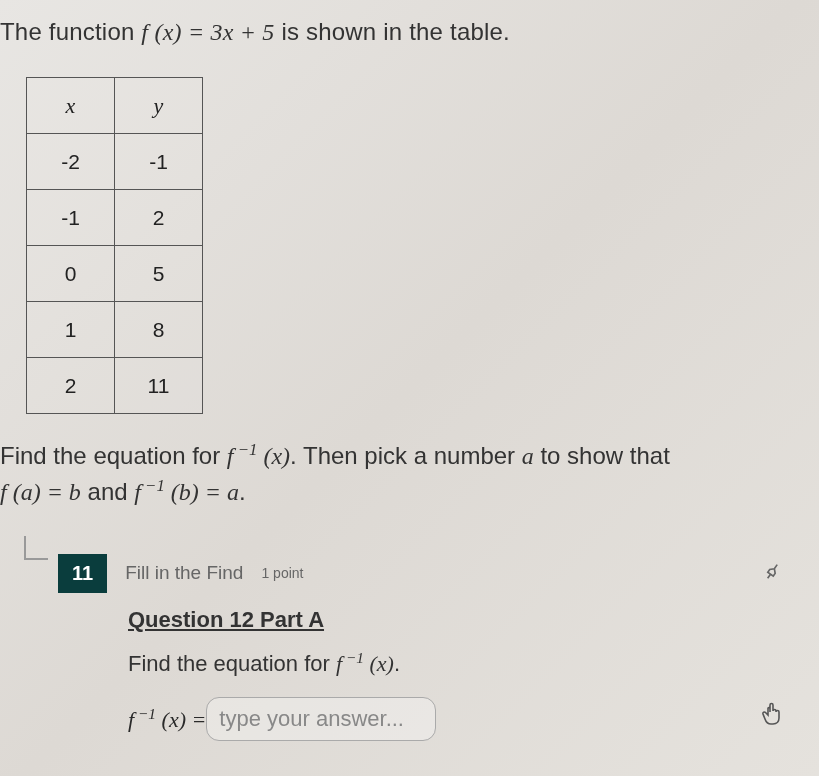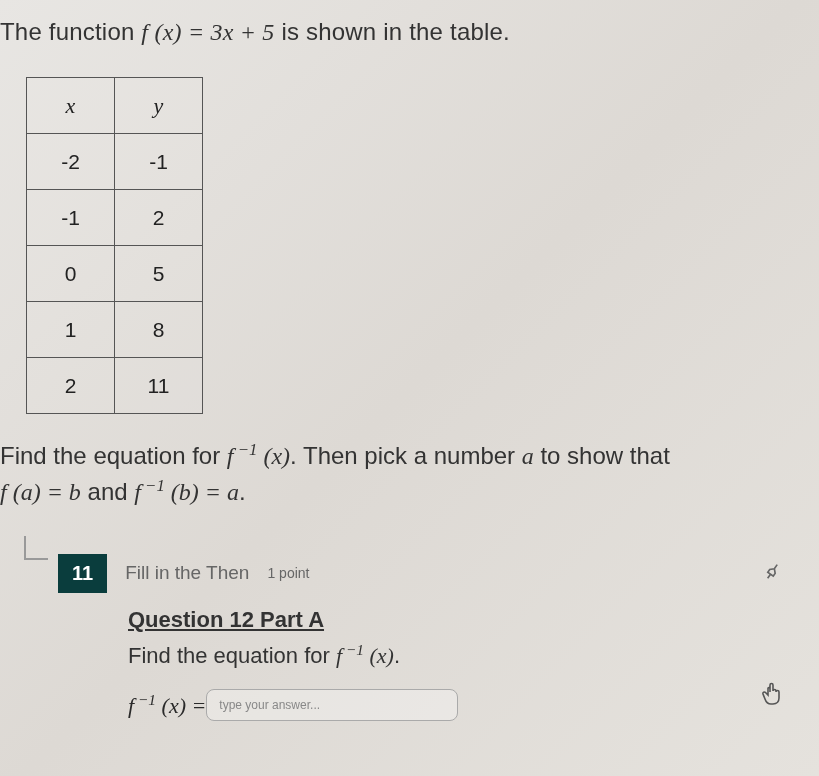--- a/index.html
+++ b/index.html
@@ -113,21 +113,21 @@
       transform: rotate(35deg);
     }
     .q-body {
       margin-left: 110px;
     }
     .q-title {
       font-size: 22px;
       font-weight: bold;
       text-decoration: underline;
       color: #333;
-      margin-bottom: 8px;
+      margin-bottom: 16px;
     }
     .q-instruction {
       font-size: 22px;
       color: #333;
       margin-bottom: 20px;
     }
     .q-instruction .math {
       font-family: 'Times New Roman', serif;
       font-style: italic;
     }
@@ -143,26 +143,26 @@
     .answer-row .math-prefix {
       font-family: 'Times New Roman', serif;
       font-style: italic;
       white-space: nowrap;
     }
     .answer-row sup {
       font-size: 0.7em;
     }
     .answer-input {
       border: 1.5px solid #aaa;
-      border-radius: 8px;
+      border-radius: 13px;
       background: rgba(255,255,255,0.3);
       padding: 8px 12px;
-      font-size: 12px;
+      font-size: 22px;
       color: #888;
-      width: 252px;
+      width: 230px;
       font-family: Arial, sans-serif;
     }
     .answer-input::placeholder {
       color: #888;
     }
     .hand-icon {
       position: absolute;
       right: 14px;
       bottom: 8px;
       font-size: 22px;
@@ -209,21 +209,21 @@
 
   <div class="blurb">
     <span>Find the equation for </span><span class="math">f<sup>&nbsp;−1</sup> (x)</span><span>. Then pick a number </span><span class="math">a</span><span> to show that</span><br>
     <span class="math">f (a) = b</span><span> and </span><span class="math">f<sup>&nbsp;−1</sup> (b) = a</span><span>.</span>
   </div>
 
   <div class="question-block">
     <div class="q-corner"></div>
     <div class="q-header">
       <div class="q-number">11</div>
-      <div class="q-type">Fill in the Then</div>
+      <div class="q-type">Fill in the Find</div>
       <div class="q-points">1 point</div>
       <div class="pin-icon">
         <svg width="20" height="20" viewBox="0 0 24 24" fill="none" stroke="#666" stroke-width="2">
           <path d="M12 2 L12 8 L8 12 L8 16 L16 16 L16 12 L12 8 M12 16 L12 22"></path>
         </svg>
       </div>
     </div>
     <div class="q-body">
       <div class="q-title">Question 12 Part A</div>
       <div class="q-instruction">

